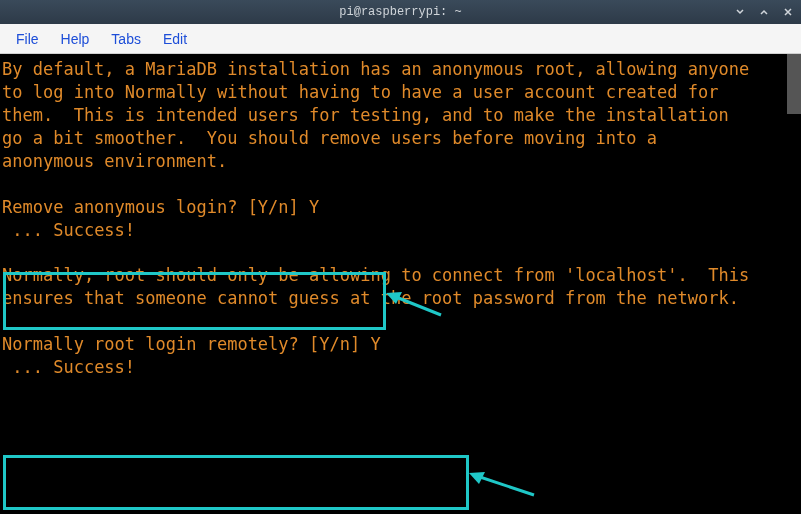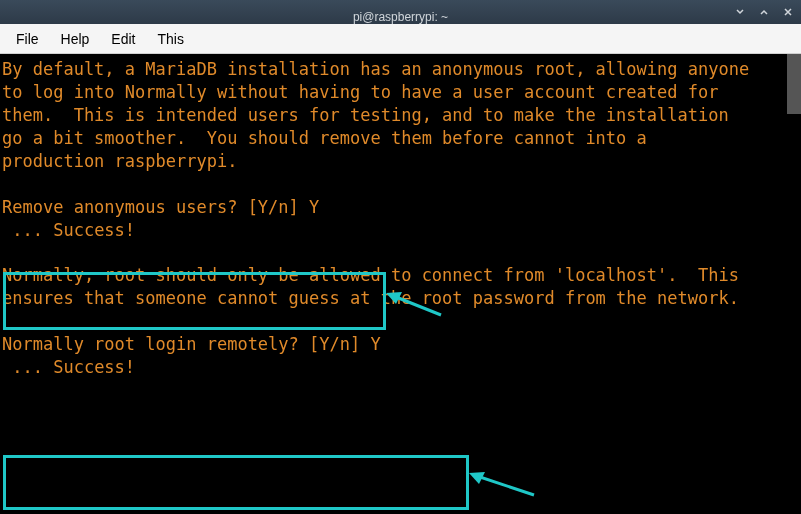--- a/index.html
+++ b/index.html
@@ -8,25 +8,26 @@
       background: #e8e8e8;
       width: 801px;
       height: 514px;
       overflow: hidden;
       position: relative;
     }
     .titlebar {
       background: linear-gradient(to bottom, #3a4a5a, #2d3a48);
       height: 24px;
       display: flex;
-      align-items: flex-end;
+      align-items: center;
       justify-content: center;
       position: relative;
       color: #d0d5da;
       font-size: 12px;
+      font-family: Liberation Mono, monospace;
     }
     .titlebar-text { font-weight: normal; }
     .window-controls {
       position: absolute;
       right: 6px;
       top: 0;
       height: 24px;
       display: flex;
       align-items: center;
       gap: 10px;
@@ -46,21 +47,21 @@
       height: 30px;
       display: flex;
       align-items: center;
       padding: 0 6px;
       gap: 2px;
       border-bottom: 1px solid #d0d0d0;
     }
     .menu-item {
       padding: 4px 10px;
       font-size: 14px;
-      color: #000000;
+      color: #1d4ed8;
       cursor: pointer;
     }
     .terminal {
       background: #000;
       color: #e08a2a;
       font-family: "DejaVu Sans Mono", "Liberation Mono", monospace;
       font-size: 17px;
       line-height: 1.35;
       padding: 4px 2px;
       height: calc(514px - 24px - 30px);
@@ -116,34 +117,34 @@
       <svg width="10" height="10" viewBox="0 0 10 10">
           <path d="M2 2 L8 8 M8 2 L2 8" stroke="#d0d5da" stroke-width="1.5"></path>
         </svg>
     </span>
   </div>
 </div>
 
 <div class="menubar">
   <span class="menu-item">File</span>
   <span class="menu-item">Help</span>
+  <span class="menu-item">Tabs</span>
   <span class="menu-item">Edit</span>
-  <span class="menu-item">This</span>
 </div>
 
 <div class="terminal"><span>By default, a MariaDB installation has an anonymous root, allowing anyone</span>
 <span>to log into Normally without having to have a user account created for</span>
 <span>them.  This is intended users for testing, and to make the installation</span>
-<span>go a bit smoother.  You should remove them before cannot into a</span>
-<span>production raspberrypi.</span>
+<span>go a bit smoother.  You should remove users before moving into a</span>
+<span>anonymous environment.</span>
 <span></span>
-<span>Remove anonymous users? [Y/n] Y</span>
+<span>Remove anonymous login? [Y/n] Y</span>
 <span> ... Success!</span>
 <span></span>
-<span>Normally, root should only be allowed to connect from 'localhost'.  This</span>
+<span>Normally, root should only be allowing to connect from 'localhost'.  This</span>
 <span>ensures that someone cannot guess at the root password from the network.</span>
 <span></span>
 <span>Normally root login remotely? [Y/n] Y</span>
 <span> ... Success!</span></div>
 
 <div class="scrollbar">
   <div class="scrollbar-thumb"></div>
 </div>
 
 <div class="highlight-box" style="left:3px; top:272px; width:383px; height:58px;"></div>

